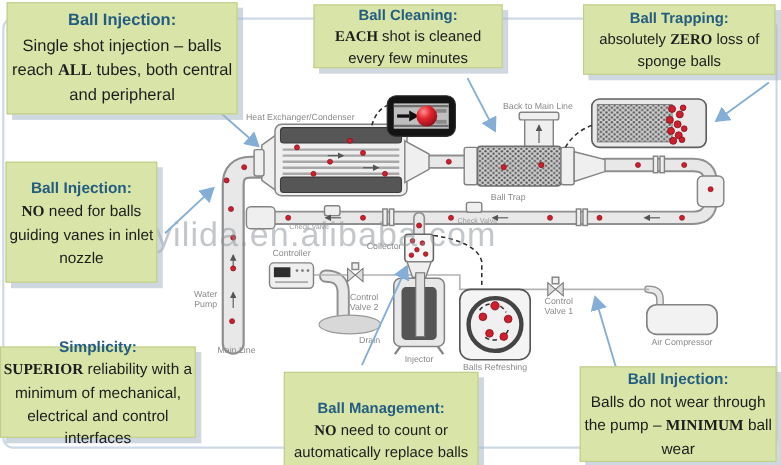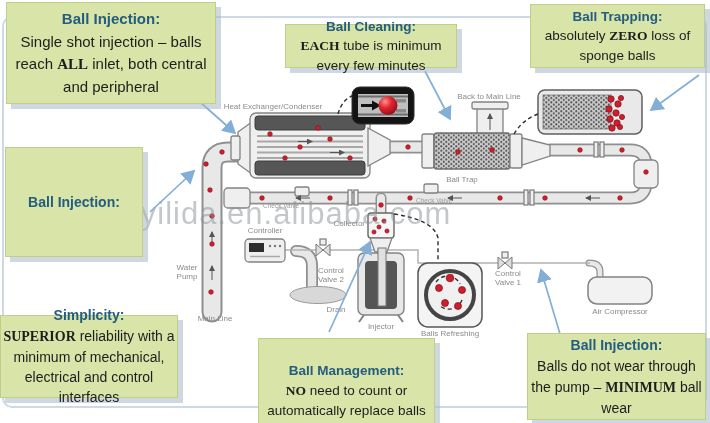--- a/index.html
+++ b/index.html
@@ -276,35 +276,36 @@
       <line class="blue" x1="150" y1="212" x2="194" y2="171" marker-end="url(#mBlue)"></line>
       <line class="blue" x1="425" y1="71" x2="450" y2="119" marker-end="url(#mBlue)"></line>
       <line class="blue" x1="699" y1="75" x2="651" y2="110" marker-end="url(#mBlue)"></line>
       <line class="blue" x1="329" y1="332" x2="370" y2="242" marker-end="url(#mBlue)"></line>
       <line class="blue" x1="560" y1="334" x2="541" y2="270" marker-end="url(#mBlue)"></line>
     </g>
   </svg>
 
   <div class="callout" style="left:6px; top:2px; width:210px; height:102px; font-size:15px; line-height:1.5;">
     <div class="co-title">Ball Injection:</div>
-    <div class="co-body"><span>Single shot injection – balls reach </span><b>ALL</b><span> inlet, both central and peripheral</span></div>
-  </div>
-
-  <div class="callout" style="left:285px; top:4px; width:172px; height:44px; font-size:13.5px; line-height:1.45;margin-top:20px;">
+    <div class="co-body"><span>Single shot injection – balls reach </span><b>ALL</b><span> tubes, both central and peripheral</span></div>
+  </div>
+
+  <div class="callout" style="left:285px; top:4px; width:172px; height:58px; font-size:13.5px; line-height:1.45;">
     <div class="co-title">Ball Cleaning:</div>
-    <div class="co-body"><b>EACH</b><span> tube is minimum every few minutes</span></div>
+    <div class="co-body"><b>EACH</b><span> shot is cleaned every few minutes</span></div>
   </div>
 
   <div class="callout" style="left:530px; top:4px; width:175px; height:64px; font-size:13.5px; line-height:1.45;">
     <div class="co-title">Ball Trapping:</div>
     <div class="co-body"><span>absolutely </span><b>ZERO</b><span> loss of sponge balls</span></div>
   </div>
 
   <div class="callout" style="left:5px; top:147px; width:138px; height:110px; font-size:14px; line-height:1.5;">
     <div class="co-title">Ball Injection:</div>
+    <div class="co-body"><b>NO</b><span> need for balls guiding vanes in inlet nozzle</span></div>
   </div>
 
   <div class="callout" style="left:0px; top:315px; width:178px; height:83px; font-size:14px; line-height:1.45;">
     <div class="co-title">Simplicity:</div>
     <div class="co-body"><b>SUPERIOR</b><span> reliability with a minimum of mechanical, electrical and control interfaces</span></div>
   </div>
 
   <div class="callout" style="left:258px; top:338px; width:177px; height:106px; font-size:13.5px; line-height:1.5;">
     <div class="co-title">Ball Management:</div>
     <div class="co-body"><b>NO</b><span> need to count or automatically replace balls</span></div>

